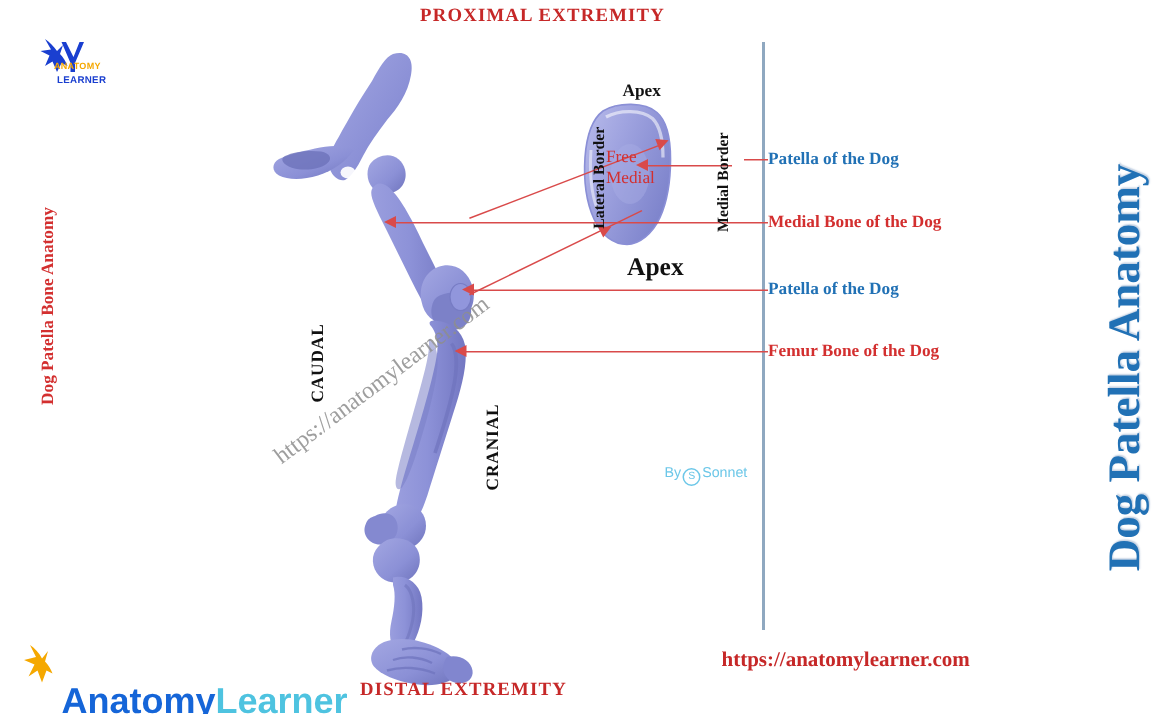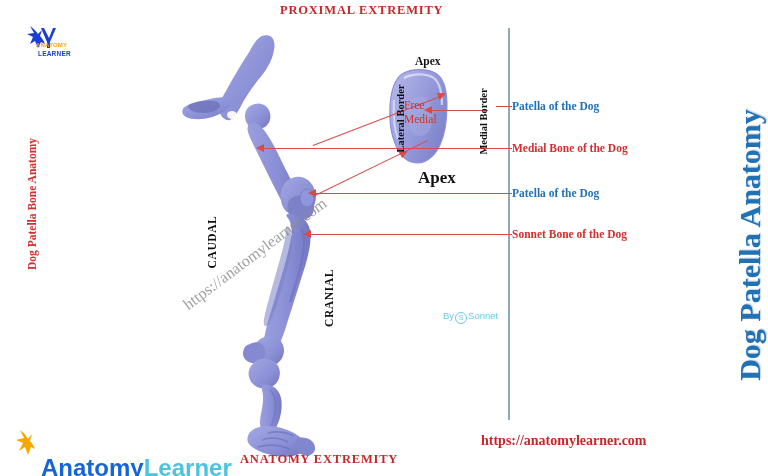--- a/index.html
+++ b/index.html
@@ -357,42 +357,42 @@
              C29 97 21 91 16 80 C11 69 9 54 10 39
              C11 25 14 14 22 8 Z" fill="url(#patGrad)" stroke="#8a8fd6" stroke-width="1.1"></path>
     <path d="M24 12 C33 7 48 7 55 13 C60 18 62 27 62 39" stroke="#ffffff" stroke-width="2.2" fill="none" opacity="0.55"></path>
     <path d="M14 34 C13 48 14 62 18 73" stroke="#ffffff" stroke-width="2" fill="none" opacity="0.5"></path>
     <ellipse cx="40" cy="50" rx="13" ry="20" fill="#a9ade4" opacity="0.45"></ellipse>
   </svg>
 
   <div class="abs" id="divider"></div>
 
   <div class="abs" id="proximal-title">PROXIMAL  EXTREMITY</div>
-  <div class="abs" id="distal-title">ANATOMY EXTREMITY</div>
+  <div class="abs" id="distal-title">DISTAL EXTREMITY</div>
   <div class="abs" id="left-caption">Dog Patella Bone Anatomy</div>
   <div class="abs" id="right-title">Dog Patella Anatomy</div>
 
   <div class="abs leader" id="leader-0"></div>
   <div class="abs leader" id="leader-1"></div>
   <div class="abs leader" id="leader-2"></div>
   <div class="abs leader" id="leader-3"></div>
   <div class="abs arrowhead" id="ah-1"></div>
   <div class="abs arrowhead" id="ah-2"></div>
   <div class="abs arrowhead" id="ah-3"></div>
   <div class="abs" id="diag-line"></div>
   <div class="abs" id="diag-head"></div>
   <div class="abs" id="diag-line2"></div>
   <div class="abs" id="diag-head2"></div>
   <div class="abs" id="pat-arrow-line"></div>
   <div class="abs" id="pat-arrow-head"></div>
 
   <div class="abs callout blue" id="callout-0">Patella of the Dog</div>
   <div class="abs callout red" id="callout-1">Medial Bone of the Dog</div>
   <div class="abs callout blue" id="callout-2">Patella of the Dog</div>
-  <div class="abs callout red" id="callout-3">Sonnet Bone of the Dog</div>
+  <div class="abs callout red" id="callout-3">Femur Bone of the Dog</div>
 
   <div class="abs" id="lbl-base">Apex</div>
   <div class="abs" id="lbl-apex">Apex</div>
   <div class="abs" id="lbl-lateral">Lateral Border</div>
   <div class="abs" id="lbl-medial">Medial Border</div>
   <div class="abs" id="lbl-free">
     <div>Free</div>
     <div>Medial</div>
   </div>
 

